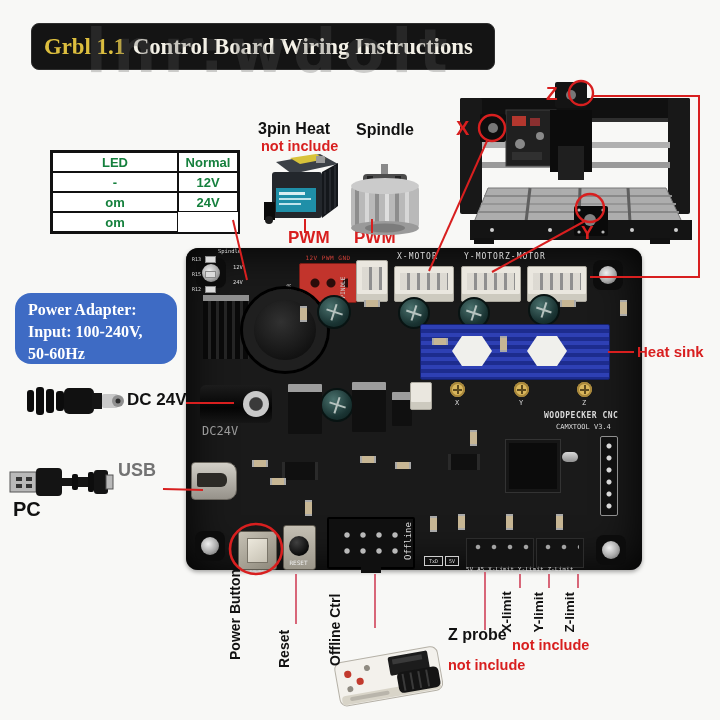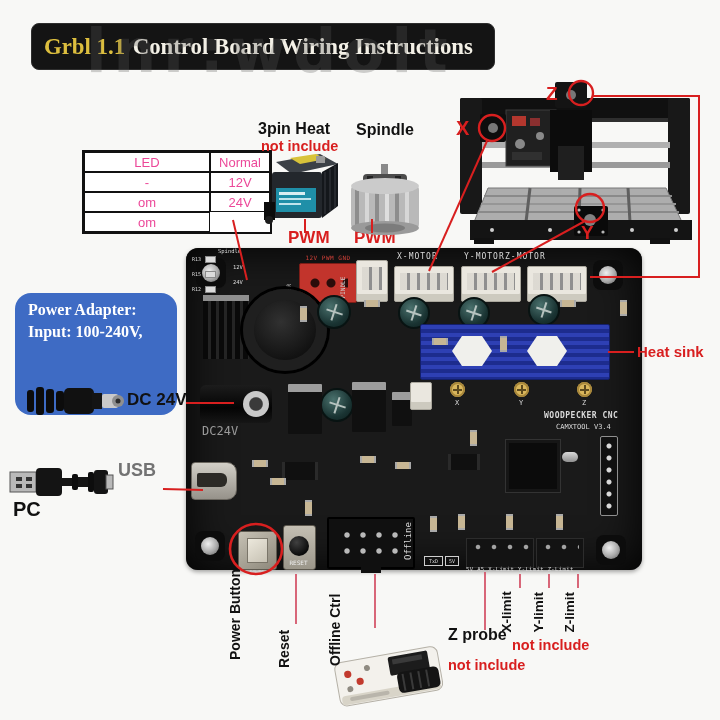--- a/index.html
+++ b/index.html
@@ -18,25 +18,25 @@
              padding-left:12px;box-sizing:border-box;z-index:10;}
   .title-in{font-family:"Liberation Serif",serif;font-weight:bold;font-size:24px;
             transform:scaleX(.95);transform-origin:left center;white-space:nowrap;}
   .gold{color:#dcbe3e;} .ivory{color:#f3f0e6;margin-left:8px;}
   .watermark{position:absolute;left:86px;top:16px;font-size:60px;font-weight:bold;
              color:rgba(90,90,90,.28);letter-spacing:7px;z-index:60;pointer-events:none;
              font-family:"DejaVu Sans",sans-serif;}
   
   .led-table{position:absolute;left:50px;top:150px;width:186px;background:#fff;
              border:2px solid #111;display:grid;grid-template-columns:126px 1fr;
-             font-size:13px;font-weight:normal;color:#ec4899;margin-left:32px;}
+             font-size:13px;font-weight:bold;color:#15803d;}
   .led-table>div{border:1px solid #111;height:18px;display:flex;align-items:center;
                  justify-content:center;}
   
-  .pwr{position:absolute;left:15px;top:293px;width:162px;height:122px;background:#3e6bc4;
+  .pwr{position:absolute;left:15px;top:293px;width:162px;height:71px;background:#3e6bc4;
        border-radius:16px;color:#fff;font-family:"Liberation Serif",serif;font-weight:bold;
        font-size:16px;line-height:22px;padding:6px 0 0 13px;box-sizing:border-box;}
   
   .board{position:absolute;left:186px;top:248px;width:456px;height:322px;background:#1a1a1a;
          border-radius:12px;box-shadow:inset 0 0 46px #000,0 2px 4px rgba(0,0,0,.35);}
   .hole{position:absolute;width:30px;height:30px;border-radius:8px;background:#0c0c0c;}
   .hole::after{content:"";position:absolute;left:6px;top:6px;width:18px;height:18px;
                border-radius:50%;background:radial-gradient(circle at 40% 38%,#efefef,#a9a9a9 55%,#585858);}
   .conn{position:absolute;background:#eae7df;border:1px solid #aaa79d;border-radius:2px;
         box-shadow:inset 0 -7px 0 #cdcabf;}
@@ -211,20 +211,21 @@
     <rect x="24" y="162" width="20" height="6" fill="#111"></rect>
     <rect x="200" y="162" width="20" height="6" fill="#111"></rect>
   </svg>
   <div class="t b red z45" style="left:456px;top:117px;font-size:20px;">X</div>
   <div class="t b red z45" style="left:546px;top:84px;font-size:19px;">Z</div>
   <div class="t b red z45" style="left:581px;top:223px;font-size:19px;">Y</div>
 
   <div class="pwr">
     <div>Power Adapter:</div>
     <div>Input: 100-240V,</div>
+    <div>50-60Hz</div>
   </div>
 
   <svg class="overlay" style="left:25px;top:380px;z-index:2;" width="100" height="42" viewBox="0 0 100 42">
     <rect x="2" y="10" width="7" height="22" rx="3" fill="#0c0c0c"></rect>
     <rect x="11" y="7" width="8" height="28" rx="3" fill="#0c0c0c"></rect>
     <rect x="21" y="9" width="8" height="24" rx="3" fill="#0c0c0c"></rect>
     <rect x="31" y="11" width="8" height="20" rx="3" fill="#0c0c0c"></rect>
     <rect x="39" y="8" width="30" height="26" rx="5" fill="#111"></rect>
     <rect x="67" y="13" width="10" height="16" fill="#141414"></rect>
     <rect x="77" y="14" width="16" height="14" rx="2" fill="#c9c9c9"></rect>

